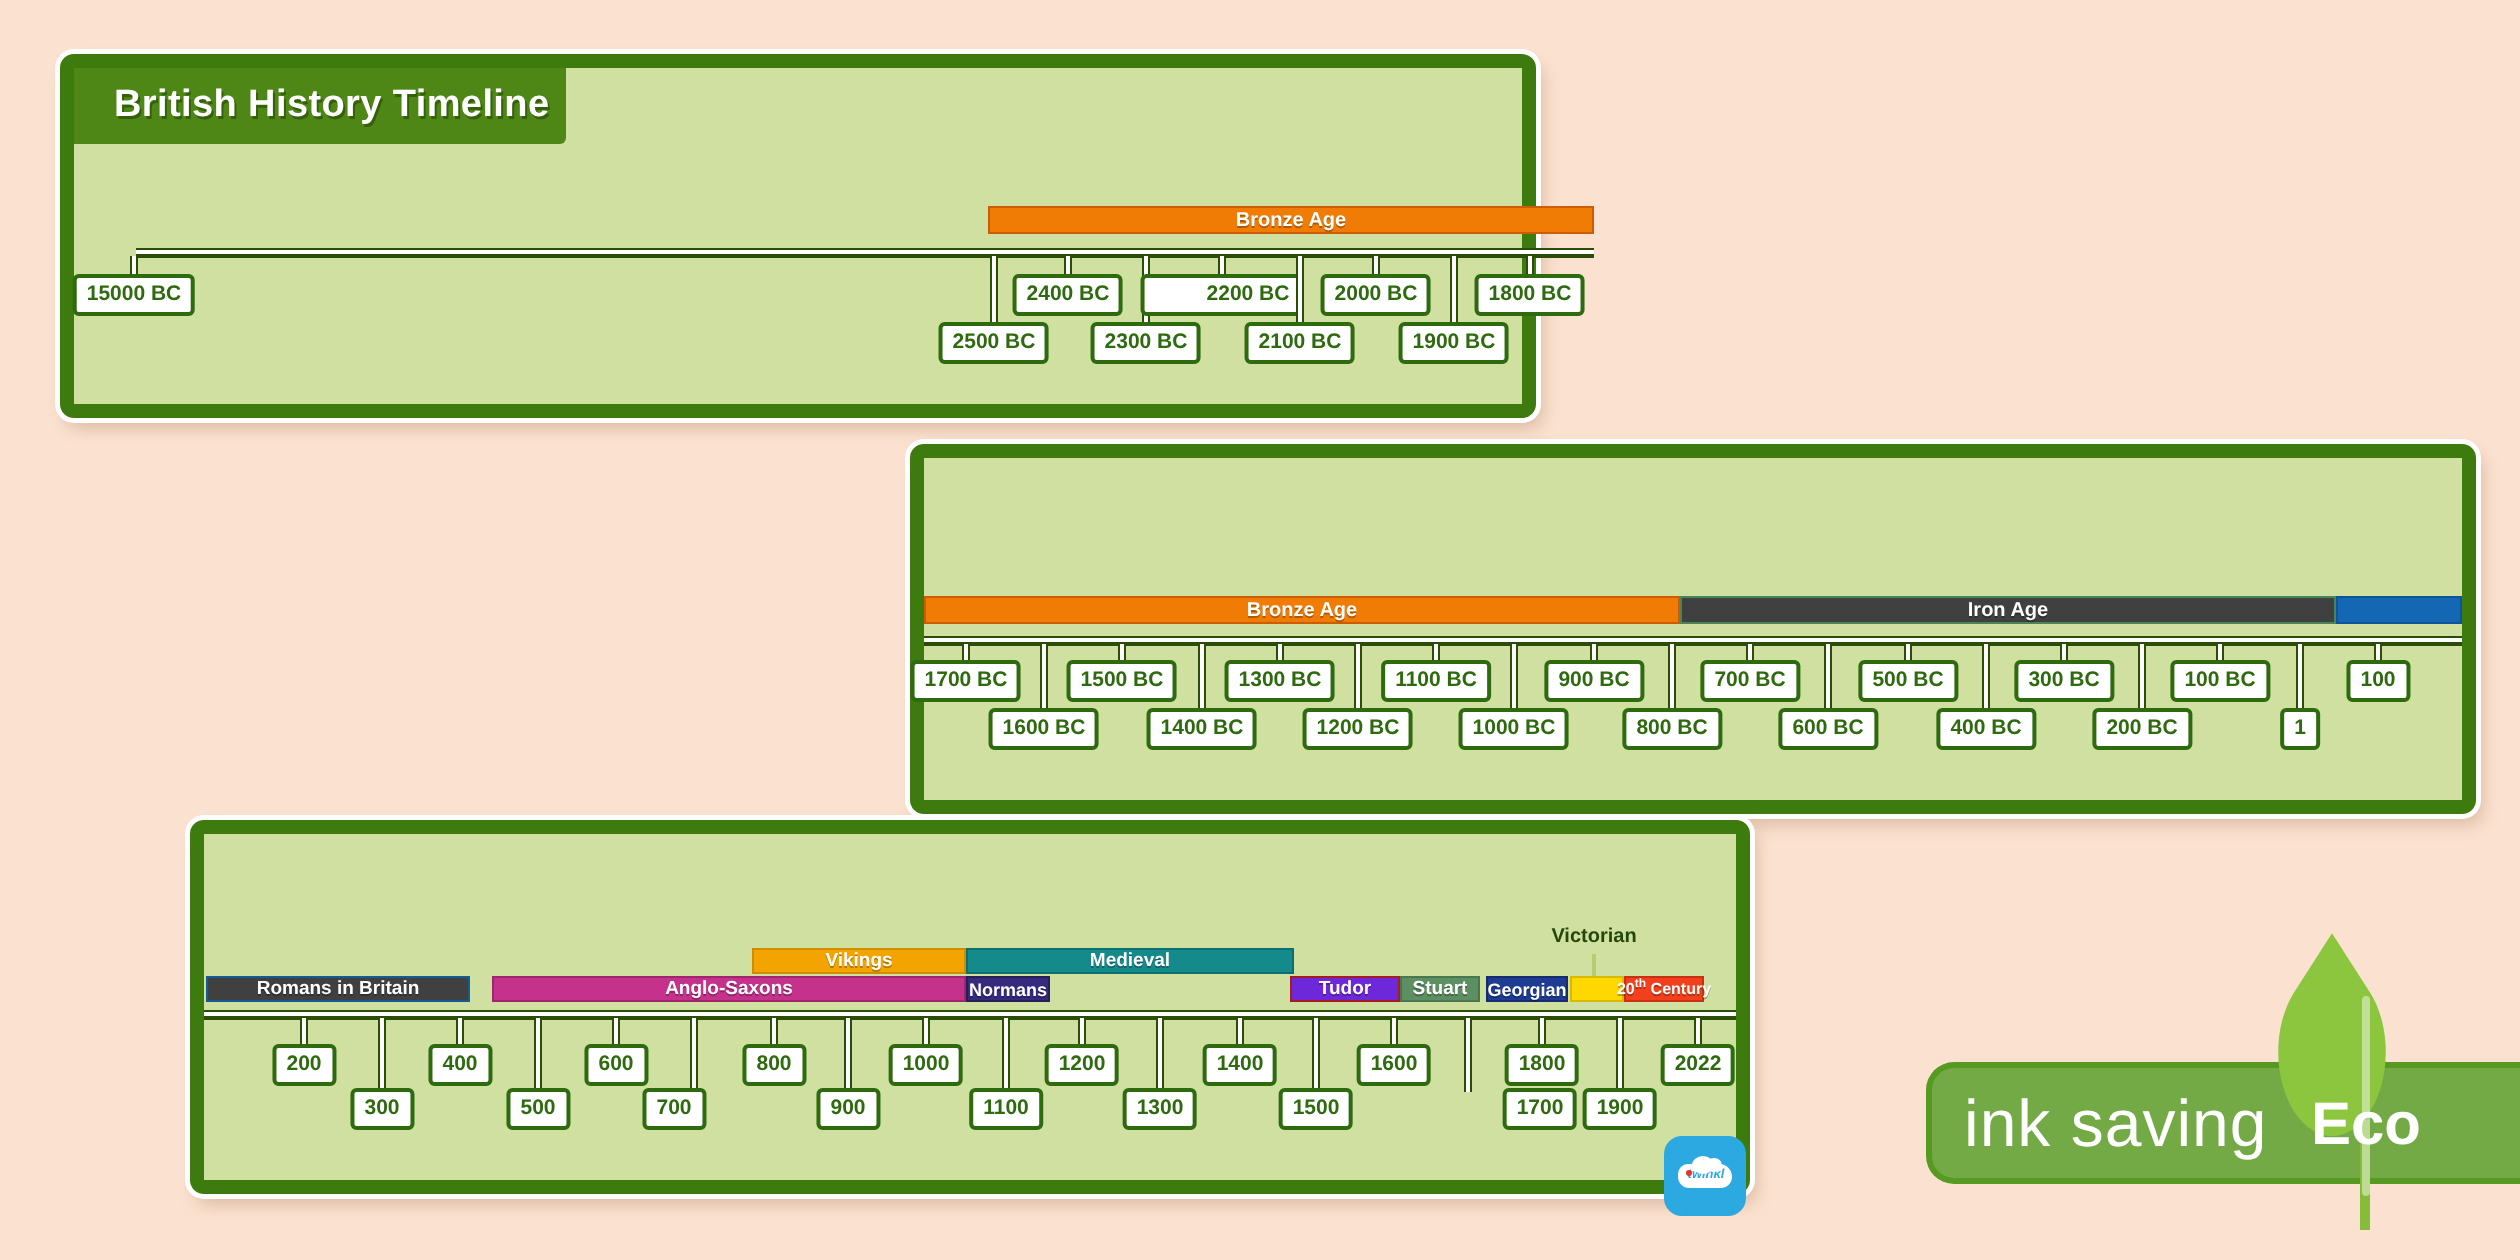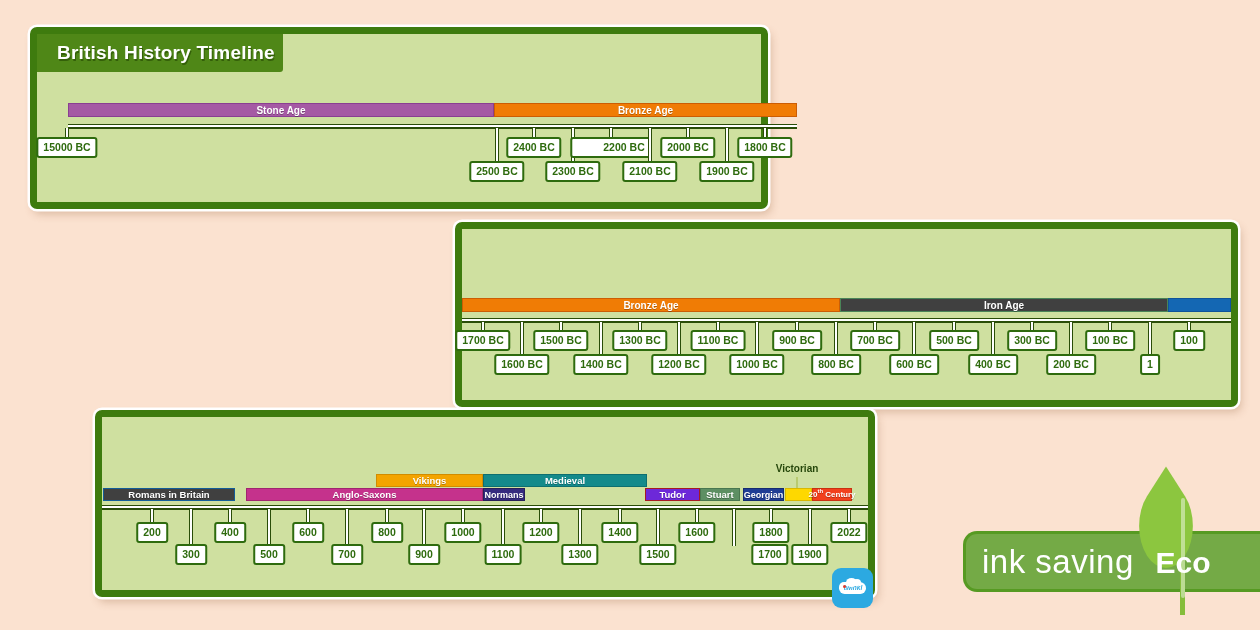--- a/index.html
+++ b/index.html
@@ -50,23 +50,20 @@
   .eco-word{position:absolute;left:1133px;top:546px;width:100px;text-align:center;font-size:30px;
          font-weight:bold;color:#fff;}
 </style>
 </head>
 <body>
 
 <div id="stage">
 
   <section class="panel" style="left: 30px; top: 27px; width: 738px; height: 182px;">
     <div class="title-block">British History Timeline</div>
-  <div class="era" style="left: 31px; top: 69px; width: 426px; height: 14px; background: rgb(165, 90, 164); border-color: rgb(138, 63, 146);">
-        <span class="era-label">Stone Age</span>
-      </div>
       <div class="era" style="left: 457px; top: 69px; width: 303px; height: 14px; background: rgb(240, 124, 5); border-color: rgb(204, 93, 4);">
         <span class="era-label">Bronze Age</span>
       </div>
       <div class="tl-line" style="left: 31px; width: 729px; top: 90px;"></div>
       <div class="tick-line" style="left: 30px; top: 94px; height: 11px;"></div>
       <div class="tick-box" style="left: 30px; top: 103px;">15000 BC</div>
       <div class="tick-line" style="left: 460px; top: 94px; height: 35px;"></div>
       <div class="tick-box" style="left: 460px; top: 127px;">2500 BC</div>
       <div class="tick-line" style="left: 497px; top: 94px; height: 11px;"></div>
       <div class="tick-box" style="left: 497px; top: 103px;">2400 BC</div>
@@ -171,21 +168,21 @@
       <div class="tick-box" style="left: 50px; top: 105px;">200</div>
       <div class="tick-line" style="left: 89px; top: 92px; height: 37px;"></div>
       <div class="tick-box" style="left: 89px; top: 127px;">300</div>
       <div class="tick-line" style="left: 128px; top: 92px; height: 15px;"></div>
       <div class="tick-box" style="left: 128px; top: 105px;">400</div>
       <div class="tick-line" style="left: 167px; top: 92px; height: 37px;"></div>
       <div class="tick-box" style="left: 167px; top: 127px;">500</div>
       <div class="tick-line" style="left: 206px; top: 92px; height: 15px;"></div>
       <div class="tick-box" style="left: 206px; top: 105px;">600</div>
       <div class="tick-line" style="left: 245px; top: 92px; height: 37px;"></div>
-      <div class="tick-box" style="left: 245px; top: 127px;">700</div>
+      <div class="tick-box" style="left: 235px; top: 127px;">700</div>
       <div class="tick-line" style="left: 285px; top: 92px; height: 15px;"></div>
       <div class="tick-box" style="left: 285px; top: 105px;">800</div>
       <div class="tick-line" style="left: 322px; top: 92px; height: 37px;"></div>
       <div class="tick-box" style="left: 322px; top: 127px;">900</div>
       <div class="tick-line" style="left: 361px; top: 92px; height: 15px;"></div>
       <div class="tick-box" style="left: 361px; top: 105px;">1000</div>
       <div class="tick-line" style="left: 401px; top: 92px; height: 37px;"></div>
       <div class="tick-box" style="left: 401px; top: 127px;">1100</div>
       <div class="tick-line" style="left: 439px; top: 92px; height: 15px;"></div>
       <div class="tick-box" style="left: 439px; top: 105px;">1200</div>

